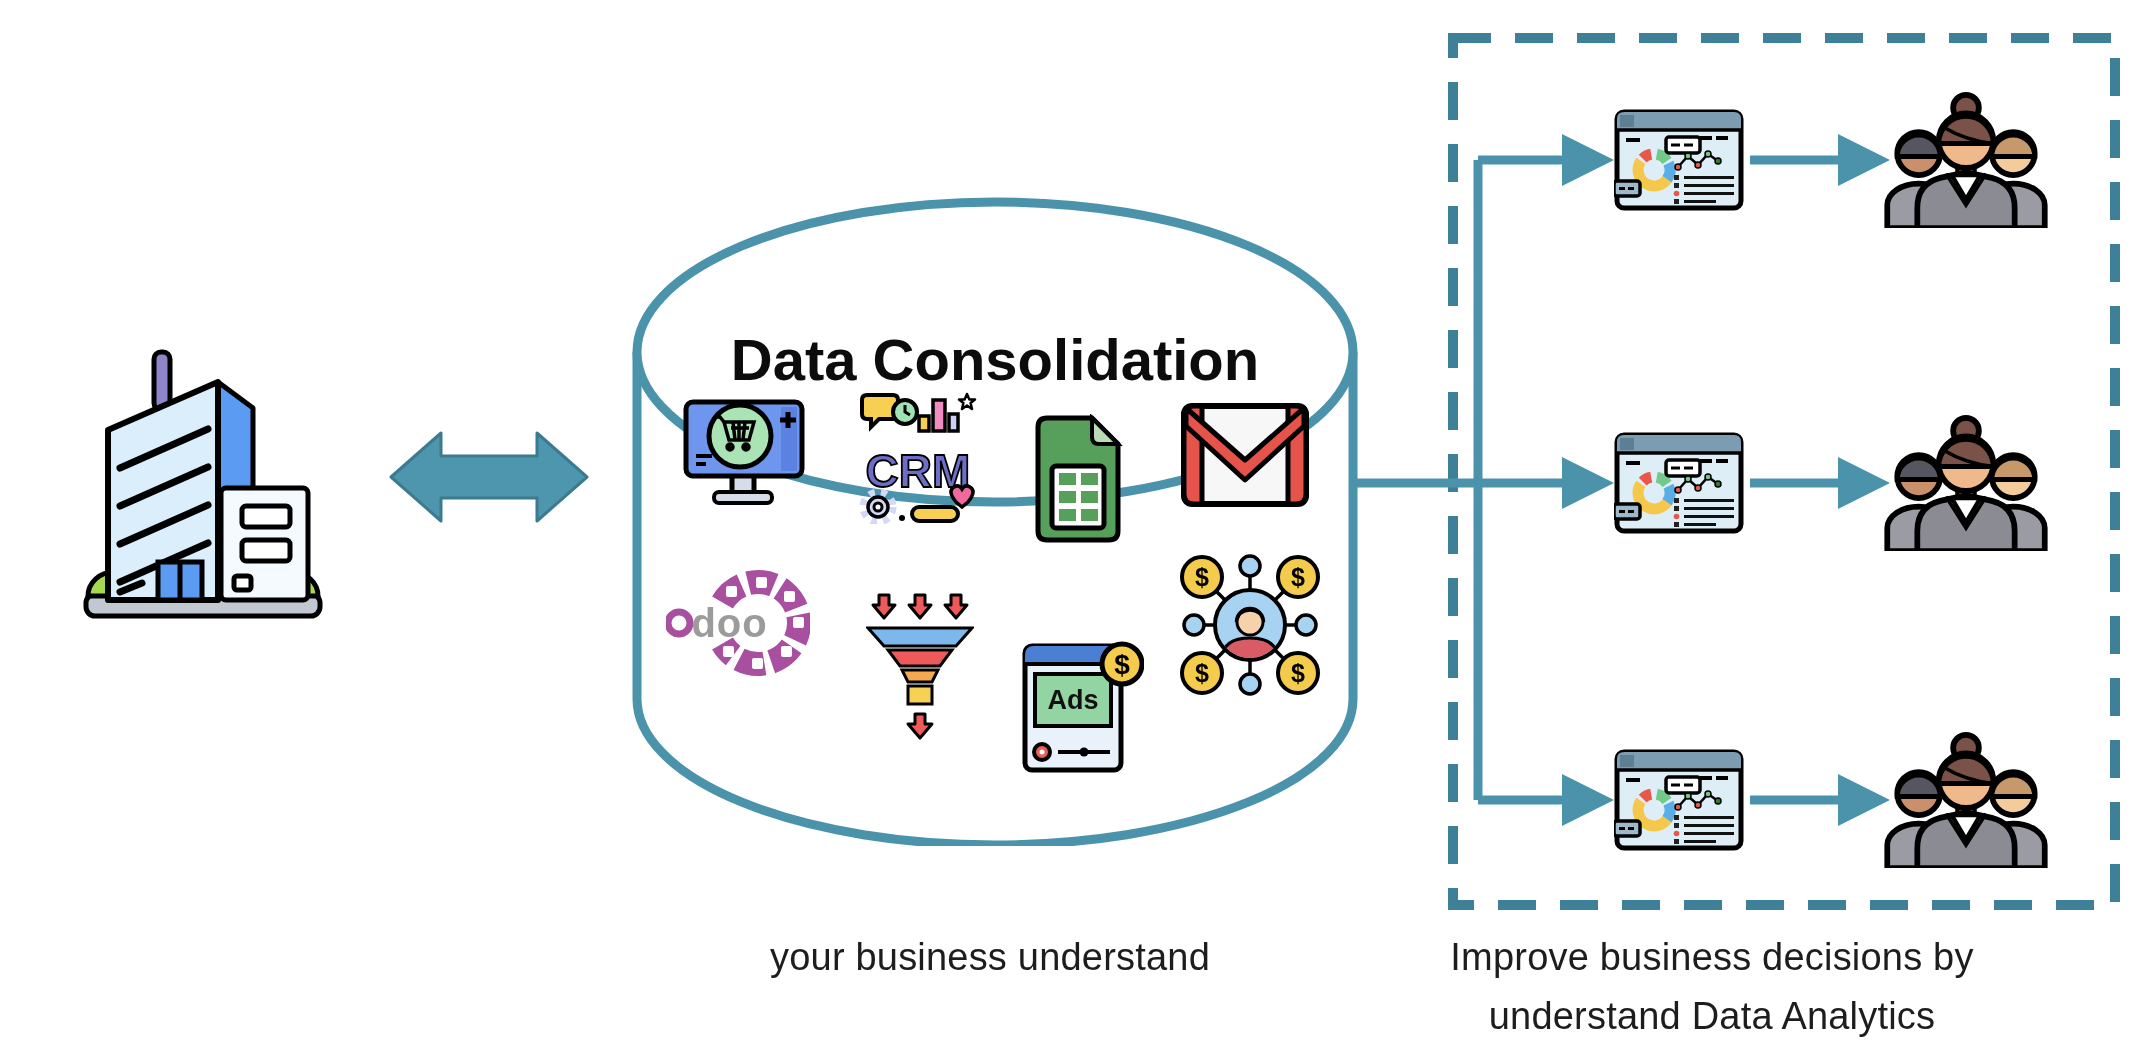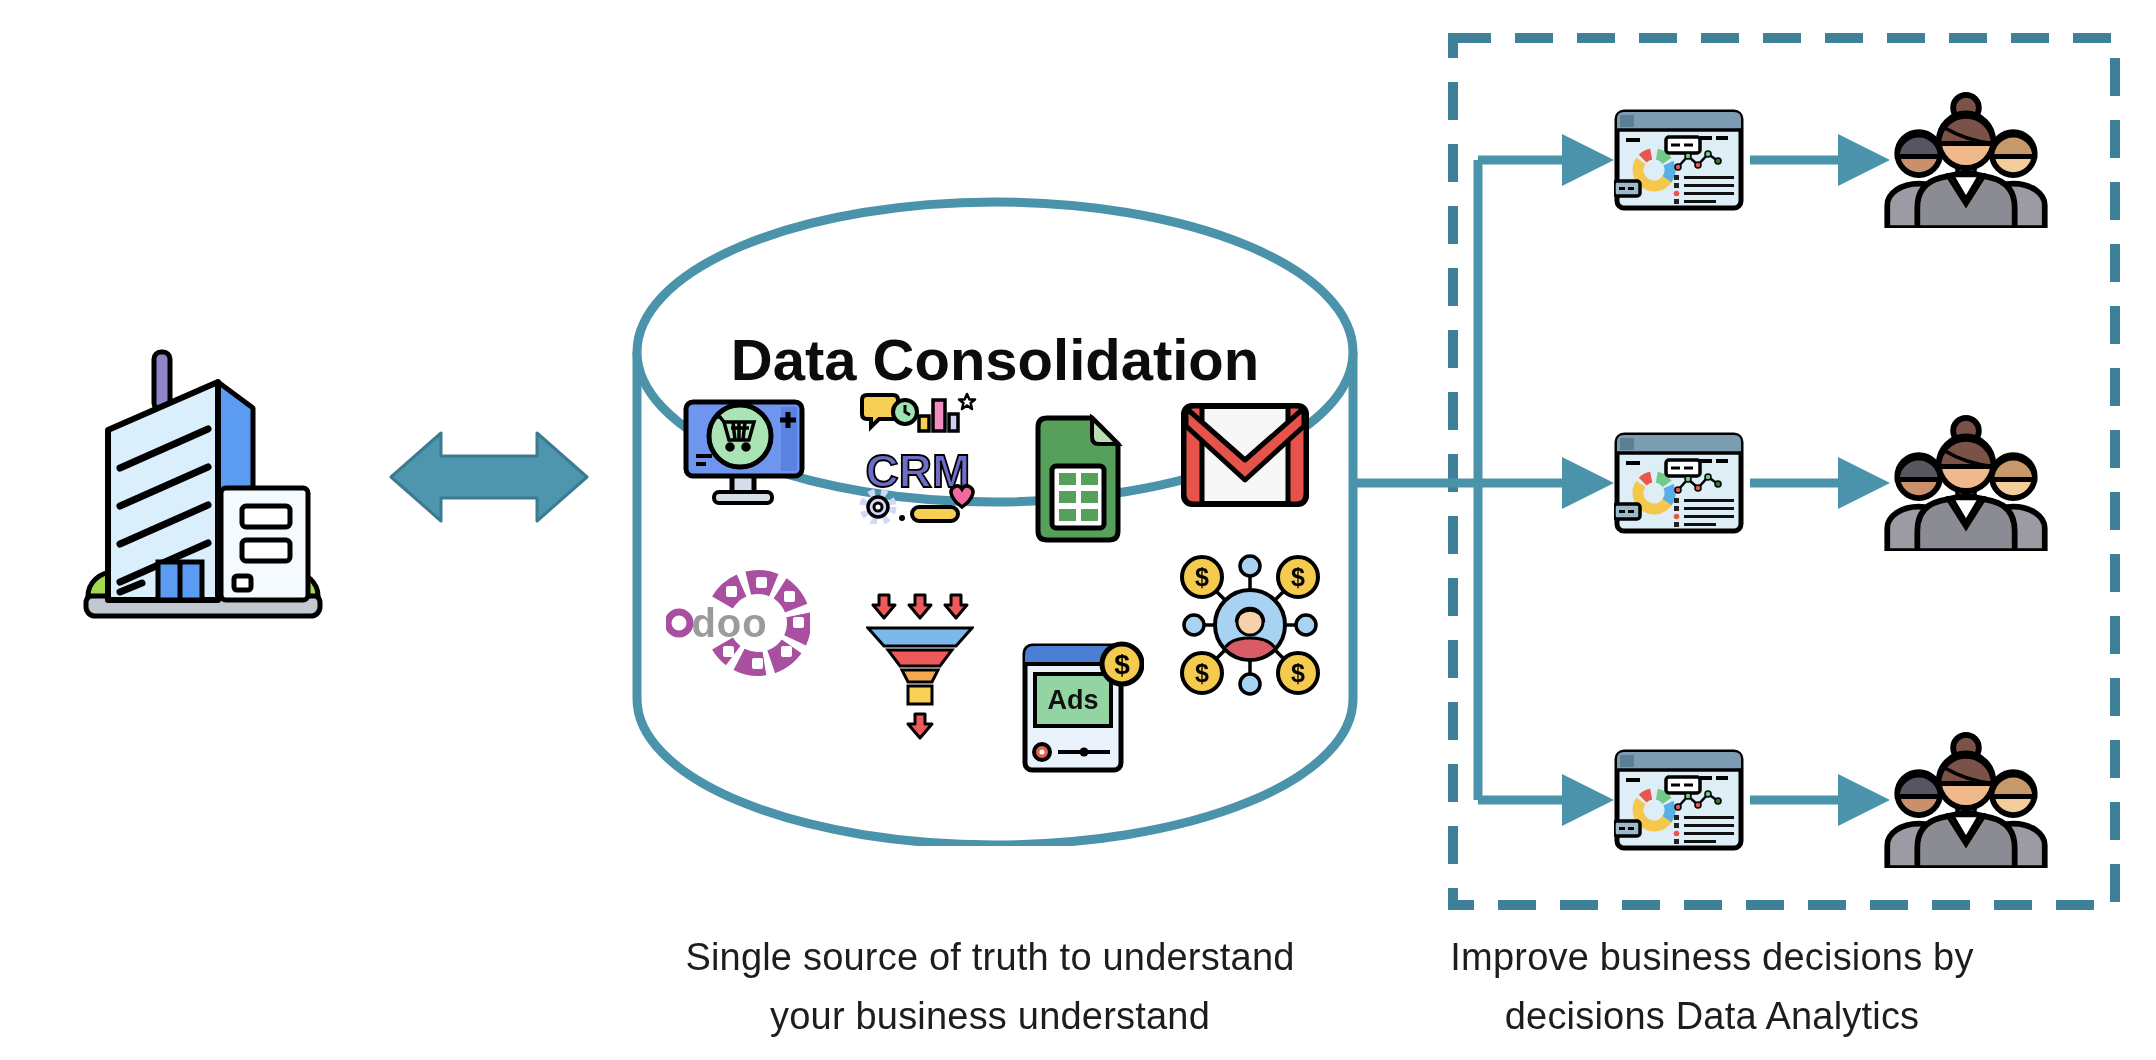--- a/index.html
+++ b/index.html
@@ -407,19 +407,18 @@
     <path d="M26 95 v-14 q0-17 16-21 l18-4 18 4 q16 4 16 21 v14 Z" fill="#8b8b94" stroke="#000" stroke-width="4"></path>
     <path d="M50 58 l10 17 l10-17 Z" fill="#fff" stroke="#000" stroke-width="3"></path>
     <path d="M46 57 L60 79 L74 57" fill="none" stroke="#000" stroke-width="2.5"></path>
     <circle cx="60" cy="34" r="19" fill="#f0b98b" stroke="#000" stroke-width="4"></circle>
     <path d="M41 36 a19 19 0 0 1 38 0 Z" fill="#7a5247" stroke="#000" stroke-width="3.5"></path>
     <path d="M45 25 Q60 34 79 36" fill="none" stroke="#000" stroke-width="2.5"></path>
   </svg>
 </div>
 
 <div class="caption" style="left:618px;top:928px;width:744px">
-  <div>Single source of truth to understand</div>
   <div>your business understand</div>
 </div>
 <div class="caption" style="left:1376px;top:928px;width:672px">
   <div>Improve business decisions by</div>
-  <div>decisions Data Analytics</div>
+  <div>understand Data Analytics</div>
 </div>
 
 </body></html>

